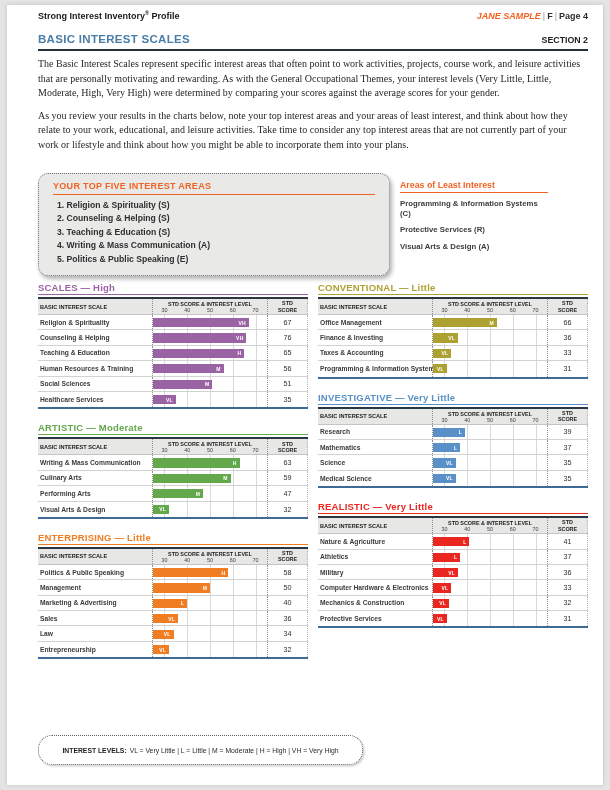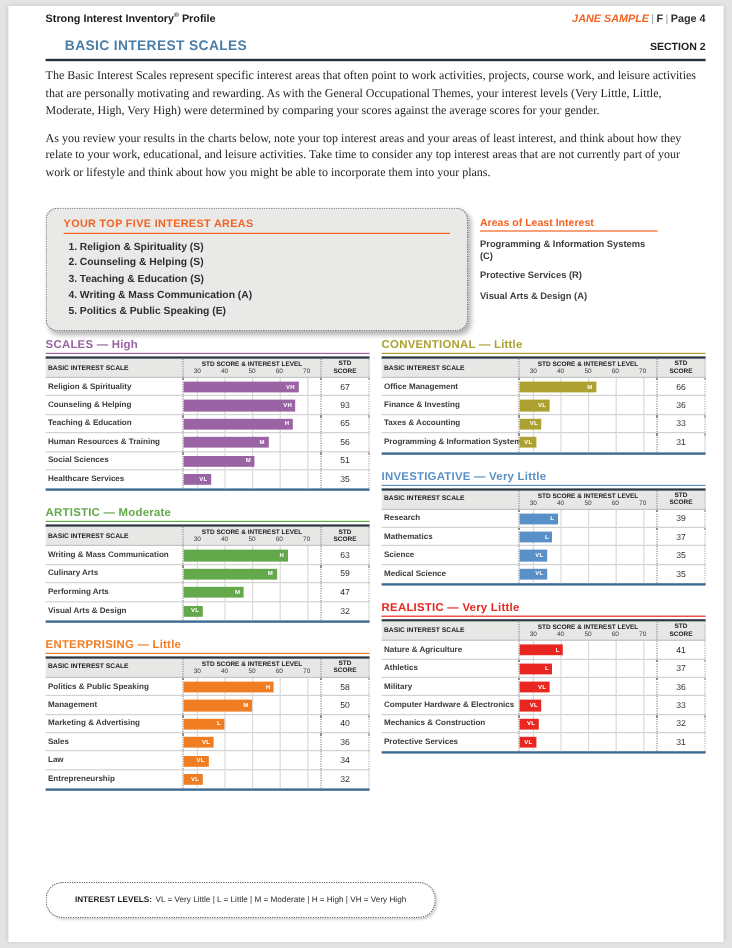--- a/index.html
+++ b/index.html
@@ -10,21 +10,21 @@
   
   .masthead { position:absolute; left:38px; right:22px; top:10px; display:flex; justify-content:space-between; align-items:baseline; }
   .brand { font-size:9px; font-weight:bold; color:#1a1a1a; }
   .brand sup { font-size:5.5px; }
   .mast-right { font-size:9px; font-weight:bold; color:#2e2e2e; }
   .mast-user { color:#F26322;font-style:italic; }
   .mast-sep { color:#9a9a9a; font-weight:normal; padding:0 2px; }
 
   
   .section-head { position:absolute; left:38px; right:22px; top:33px; display:flex; justify-content:space-between; align-items:baseline; border-bottom:2px solid #25313D; padding-bottom:4px; }
-  .section-title { font-size:11.5px; font-weight:bold; color:#4A7DA7; letter-spacing:.3px;margin-left:16px; }
+  .section-title { font-size:11.5px; font-weight:bold; color:#4A7DA7; letter-spacing:.3px; }
   .section-num { font-size:8.8px; font-weight:bold; color:#222; }
 
   
   .intro { position:absolute; left:38px; right:22px; top:57px; font-family:"Liberation Serif", serif; font-size:10px; line-height:14.6px; color:#1f1f1f; }
   .intro p { margin-bottom:8px; }
 
   
   .topfive { position:absolute; left:38px; top:173px; width:352px; background:#e9e9e8; border:1px dotted #6f6f6f; border-radius:10px; padding:7px 14px 9px 14px; box-shadow:2px 3px 4px rgba(0,0,0,.3); }
   .topfive-title { font-size:9px; font-weight:bold; color:#F26322; letter-spacing:.3px; border-bottom:1.5px solid #F26322; padding-bottom:3px; margin-bottom:4px; }
   .topfive-item { font-size:8.6px; font-weight:bold; color:#2e2e2e; line-height:13.4px; padding-left:4px; }
@@ -143,21 +143,21 @@
     <div class="col-chart row-chart">
       <div class="bar" style="width: 82%; background: rgb(154, 99, 164);">
         <span class="bar-letter">VH</span>
       </div>
     <i class="grid" style="left: 10%;"></i>
                 <i class="grid" style="left: 30%;"></i>
                 <i class="grid" style="left: 50%;"></i>
                 <i class="grid" style="left: 70%;"></i>
                 <i class="grid" style="left: 90%;"></i>
               </div>
-    <div class="col-score row-score">93</div>
+    <div class="col-score row-score">76</div>
   </div>
 
   <div class="trow">
     <div class="col-label row-label">Teaching &amp; Education</div>
     <div class="col-chart row-chart">
       <div class="bar" style="width: 80%; background: rgb(154, 99, 164);">
         <span class="bar-letter">H</span>
       </div>
     <i class="grid" style="left: 10%;"></i>
                 <i class="grid" style="left: 30%;"></i>

